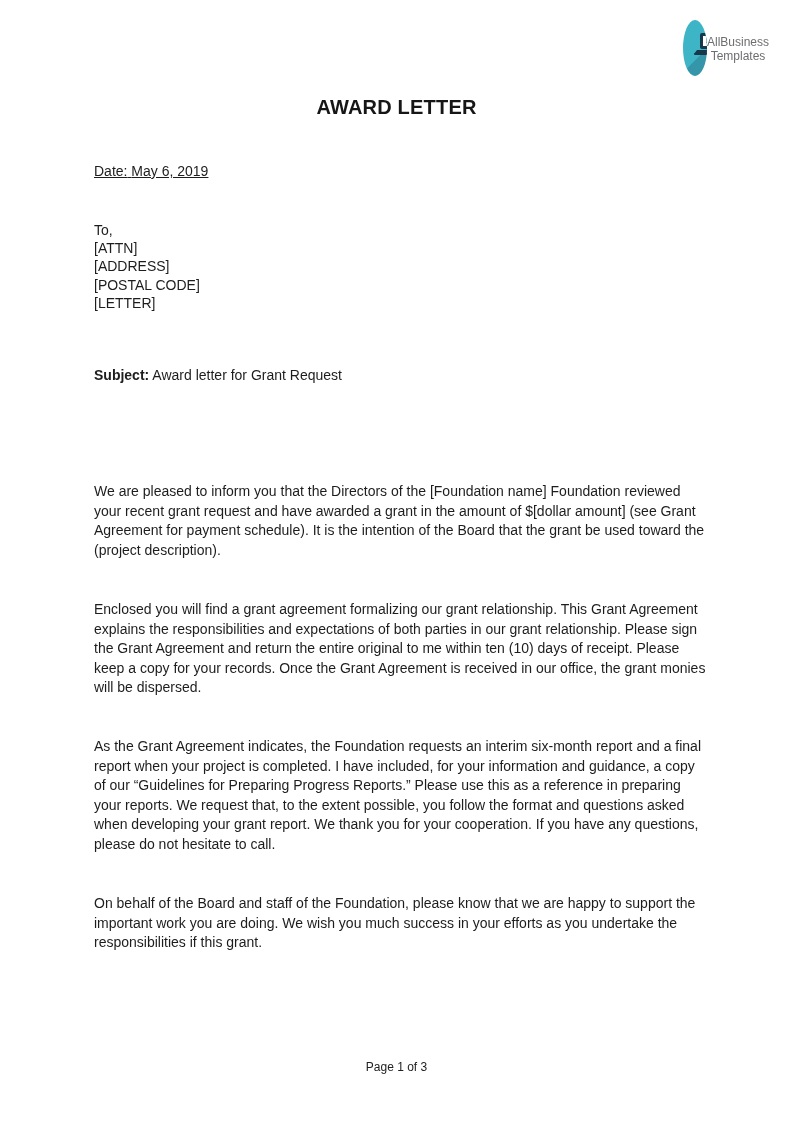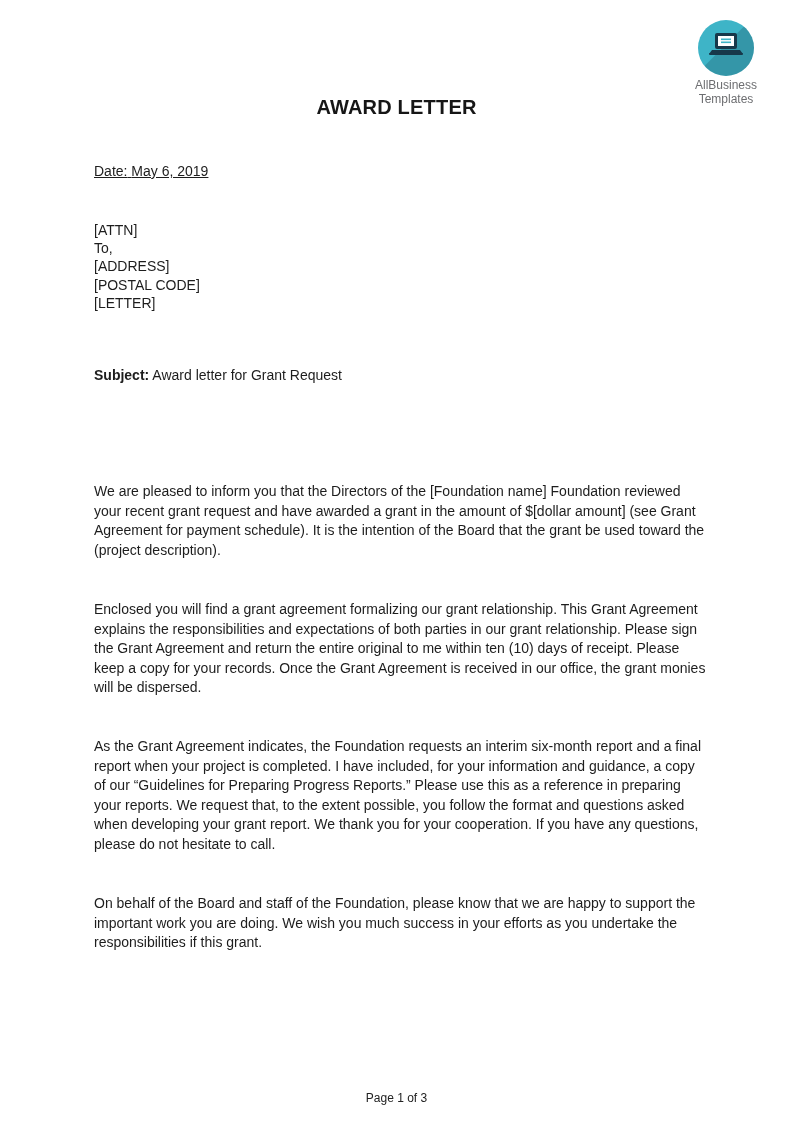--- a/index.html
+++ b/index.html
@@ -33,30 +33,29 @@
   .address-block { line-height: 18.2px; }
   .bold { font-weight: bold; }
   .footer {
     position: absolute;
     top: 1060px;
     left: 0;
     width: 100%;
     text-align: center;
     font-size: 12px;
     color: #222222;
-    margin-top: 31px;
   }
   
   .logo {
     position: absolute;
     top: 20px;
     right: 24px;
     width: 86px;
     display: flex;
-    flex-direction: column;
+    flex-direction: row;
     align-items: center;
   }
   .logo-circle {
     position: relative;
     width: 56px;
     height: 56px;
     border-radius: 50%;
     background: var(--logo-teal, #3eb4c7);
     overflow: hidden;
   }
@@ -108,22 +107,22 @@
   </div>
 
   <div class="doc-title">AWARD LETTER</div>
 
   <div class="block" style="top:162px;text-decoration:underline;">
     <span>Date:</span>
     <span>May 6, 2019</span>
   </div>
 
   <div class="block address-block" style="top:221px;">
+    <div>To,</div>
     <div>[ATTN]</div>
-    <div>To,</div>
     <div>[ADDRESS]</div>
     <div>[POSTAL CODE]</div>
     <div>[LETTER]</div>
   </div>
 
   <div class="block" style="top:366px;">
     <span class="bold">Subject:</span>
     <span>Award letter for Grant Request</span>
   </div>
 

